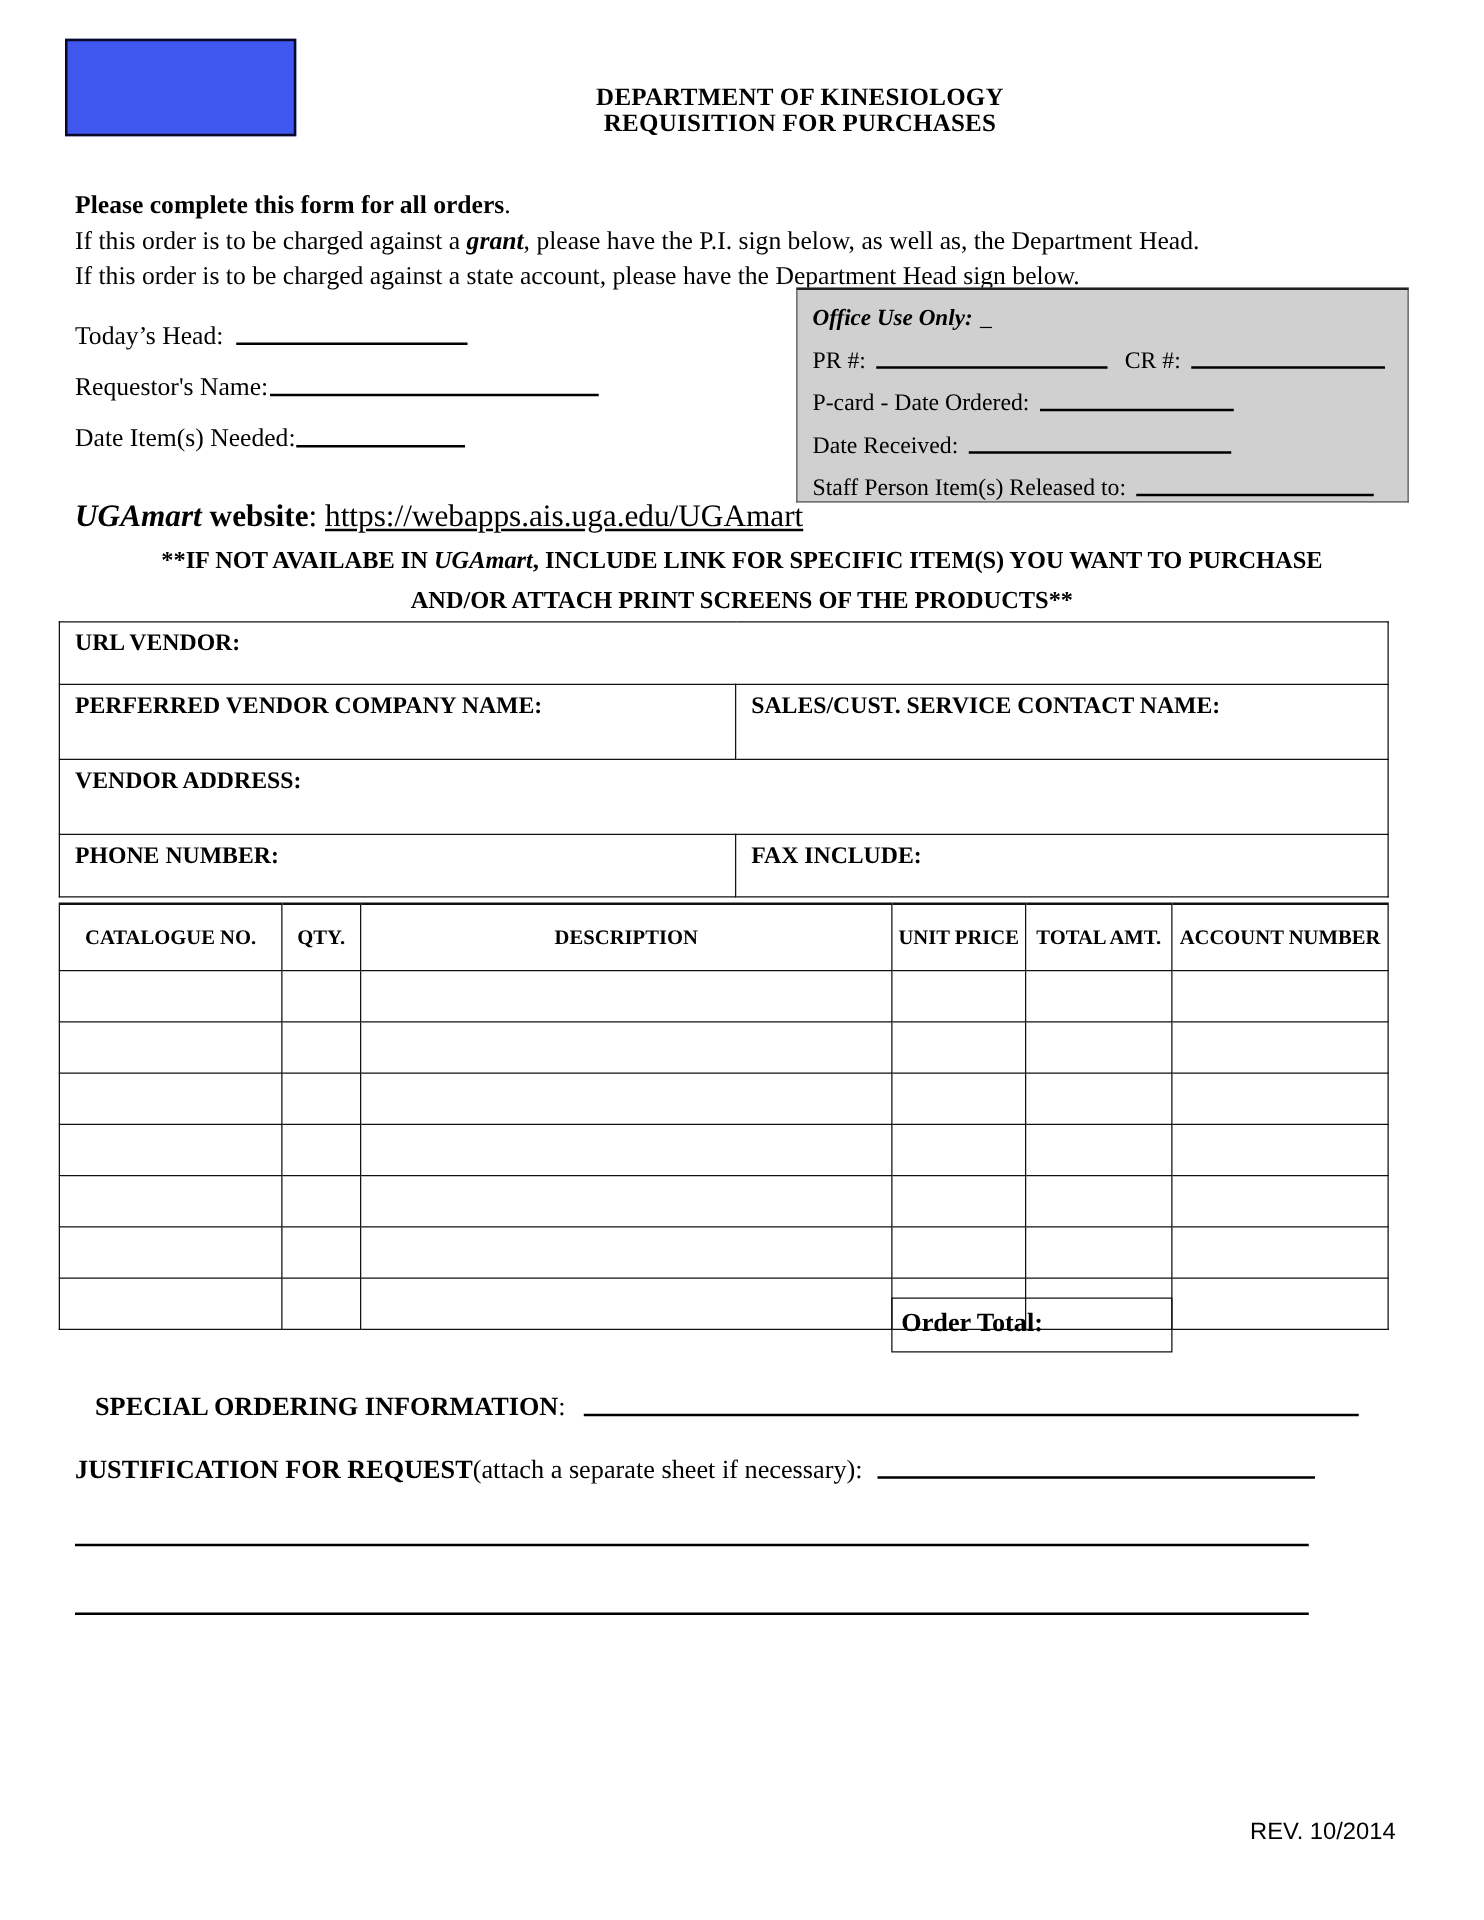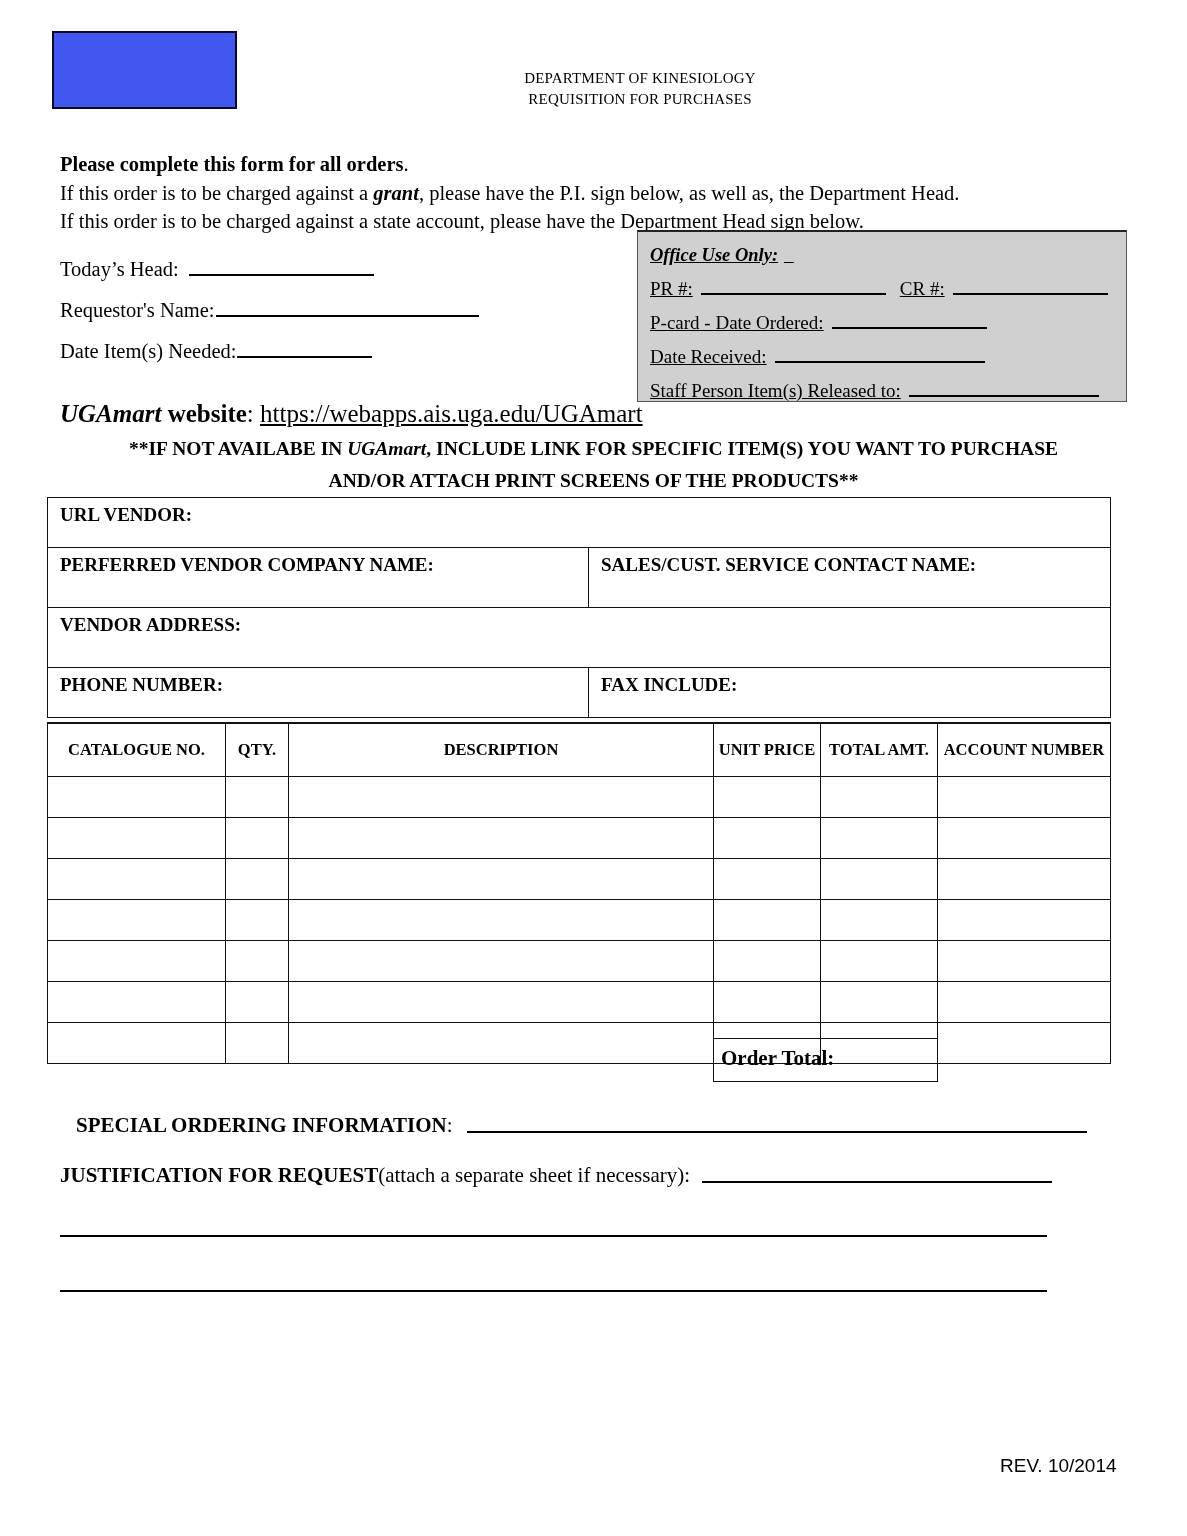--- a/index.html
+++ b/index.html
@@ -33,22 +33,22 @@
     background: #4058f0;
     border: 2px solid #0a0a28;
   }
   #header-titles {
     position: absolute;
     left: 330px;
     top: 68px;
     width: 620px;
     text-align: center;
     font-family: "Liberation Serif", serif;
-    font-weight: normal;
-    font-size: 15px;
+    font-weight: bold;
+    font-size: 20px;
     line-height: 21px;
     letter-spacing: 0.2px;
   }
 
   
   #intro-block {
     position: absolute;
     left: 60px;
     top: 150px;
     width: 1000px;
@@ -85,21 +85,20 @@
     position: absolute;
     left: 637px;
     top: 230px;
     width: 490px;
     height: 172px;
     background: #d0d0d0;
     border: 1.5px solid #555;
     border-top: 2.5px solid #222;
     padding: 6px 10px 0 12px;
     font-size: 19px;
-    text-decoration: underline;
   }
   #office-use-box .ou-title {
     font-weight: bold;
     font-style: italic;
     font-size: 18.5px;
   }
   .ou-row {
     display: flex;
     align-items: flex-end;
     height: 34px;

